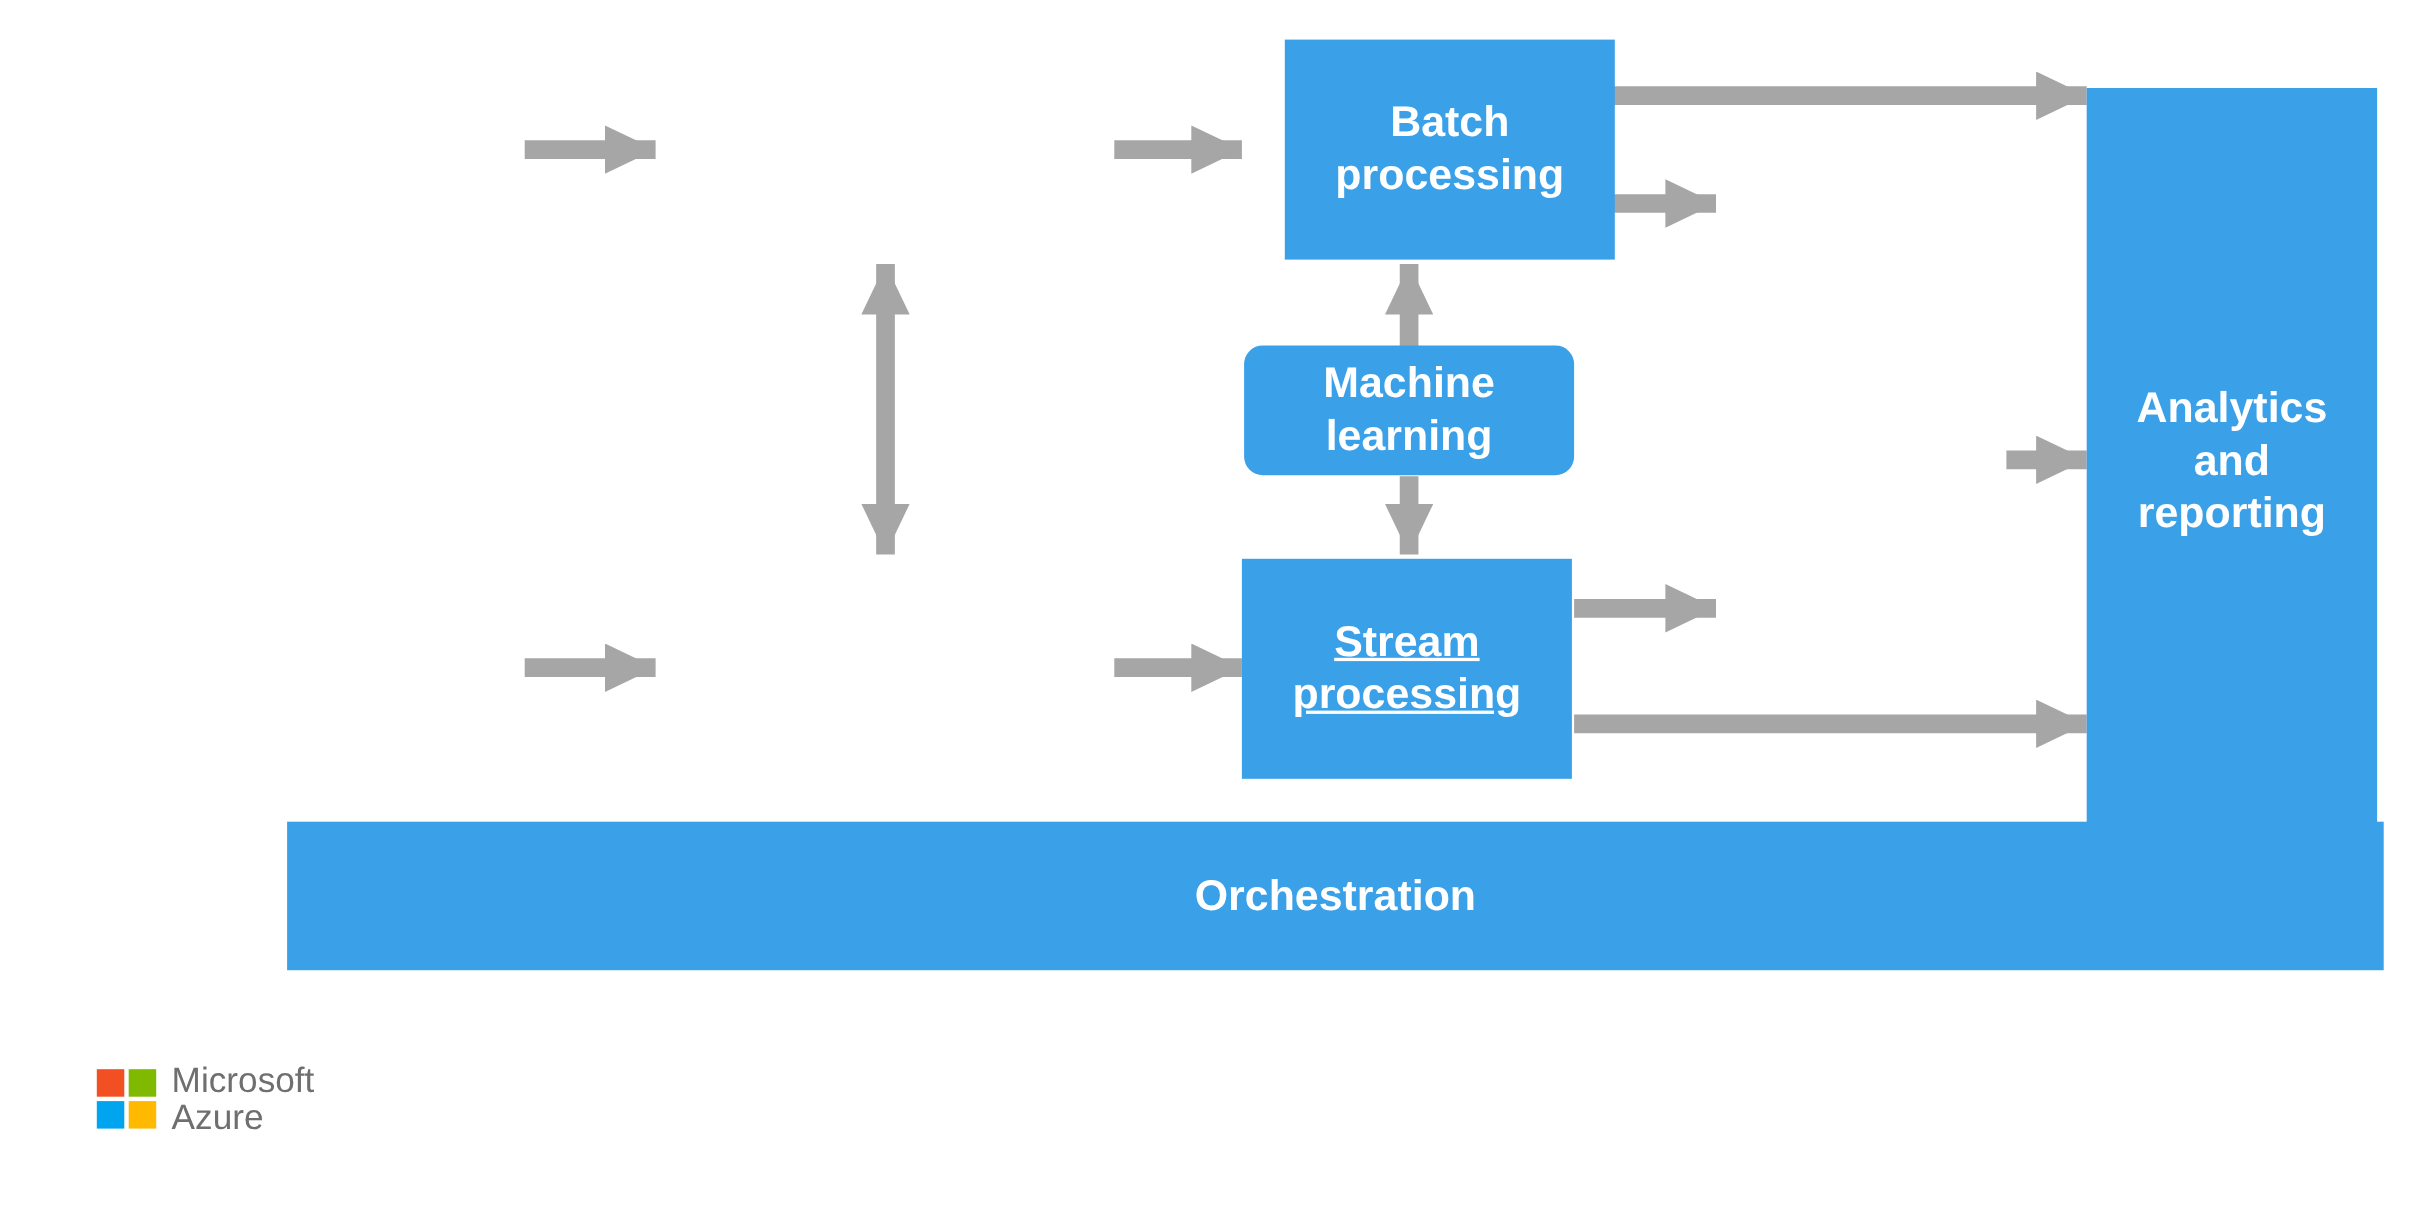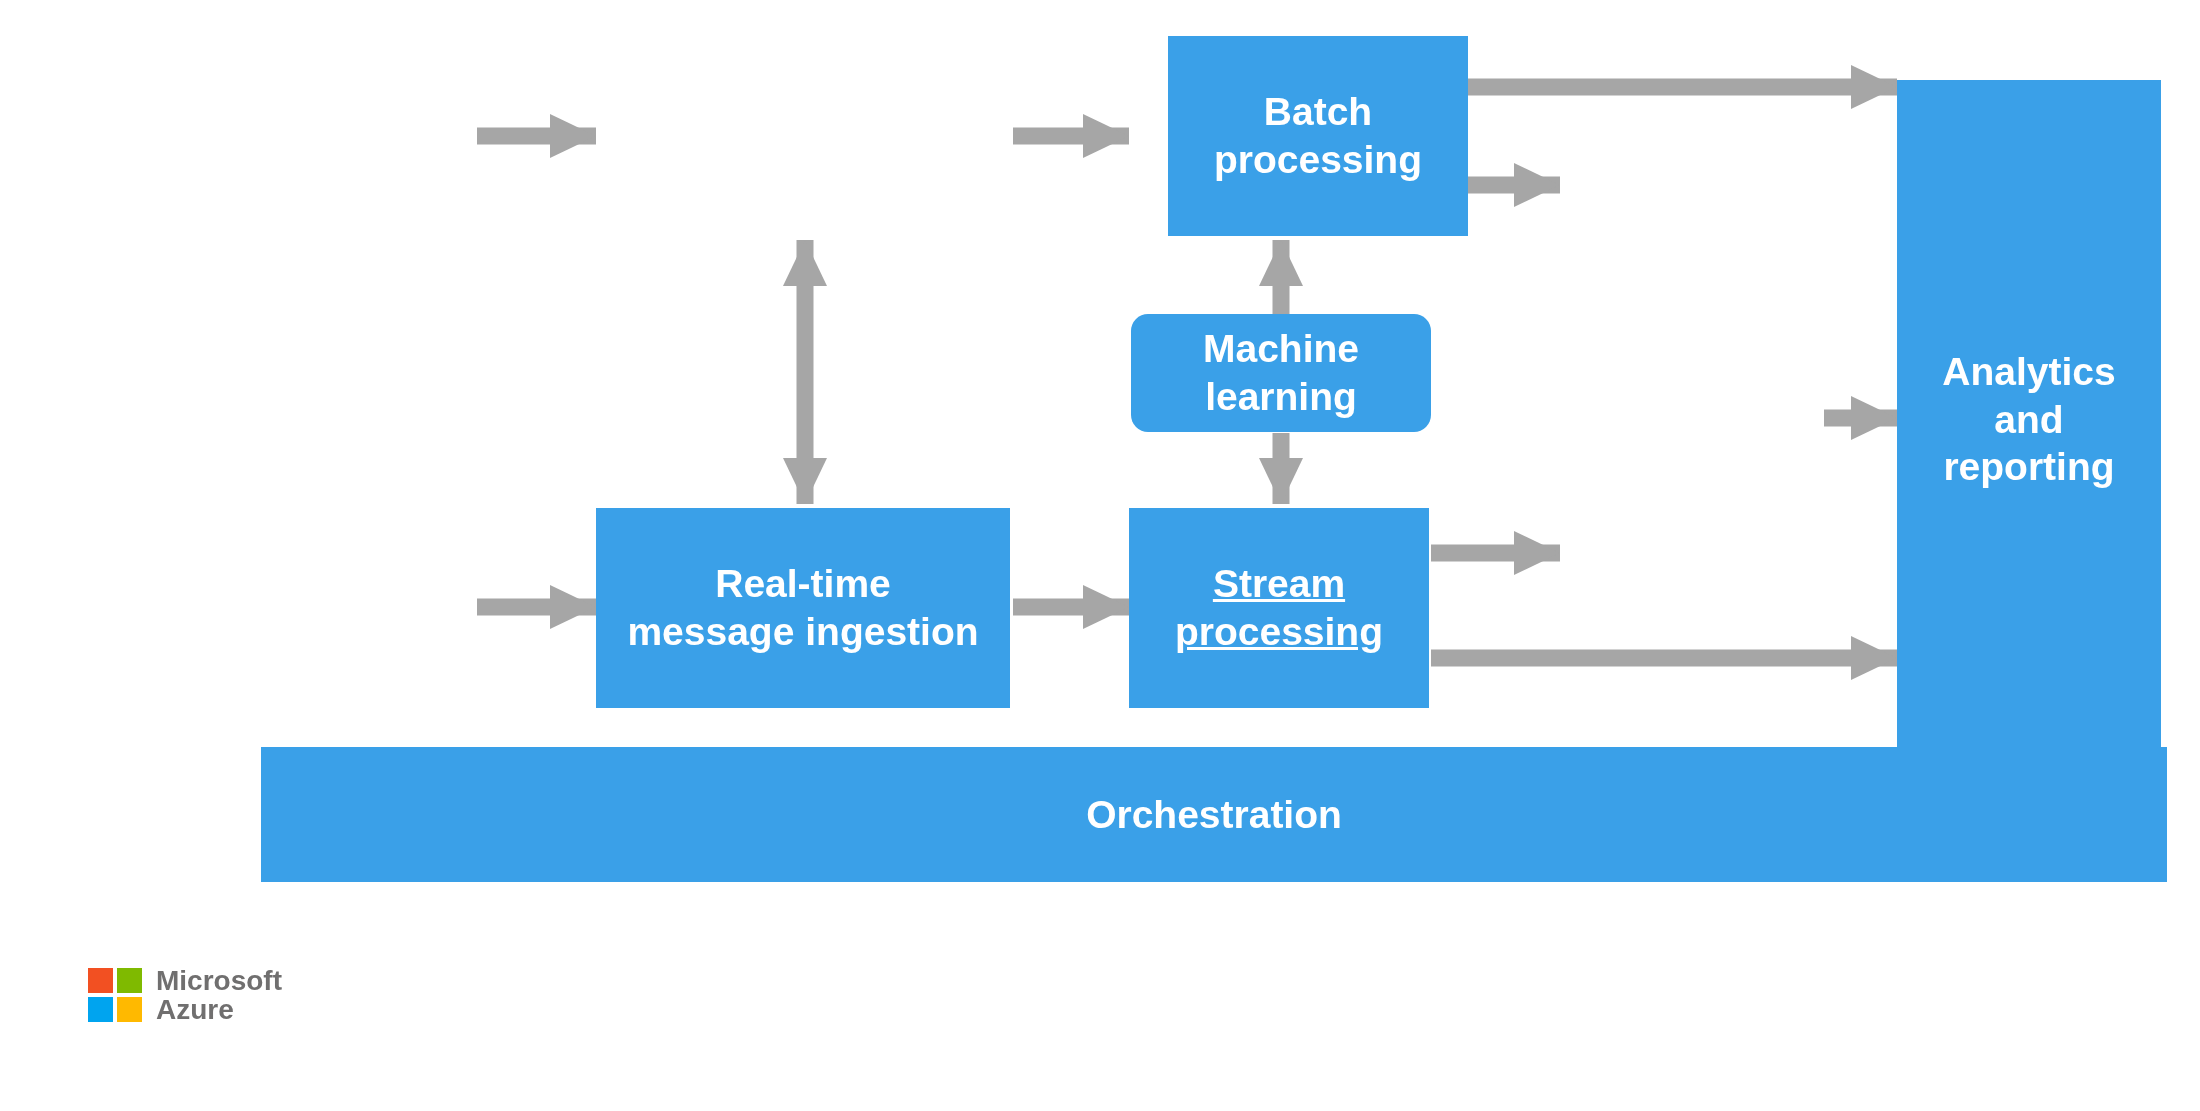--- a/index.html
+++ b/index.html
@@ -70,22 +70,22 @@
     grid-template-columns: 25px 25px;
     grid-template-rows: 25px 25px;
     gap: 4px;
   }
   .logo-squares .sq {
     width: 25px;
     height: 25px;
     display: block;
   }
   .logo-text {
-    font-size: 28px;
-    font-weight: 700;
+    font-size: 32px;
+    font-weight: 400;
     line-height: 1.04;
     color: #706f6f;
     letter-spacing: 0px;
   }
 </style>
 </head>
 <body>
 
 <div class="stage">
 
@@ -104,22 +104,20 @@
     <line x1="1431" y1="185" x2="1560" y2="185" stroke-width="17" marker-end="url(#head)"></line>
     <line x1="1431" y1="553" x2="1560" y2="553" stroke-width="17" marker-end="url(#head)"></line>
     <line x1="1431" y1="658" x2="1897" y2="658" stroke-width="17" marker-end="url(#head)"></line>
     <line x1="1824" y1="418" x2="1897" y2="418" stroke-width="17" marker-end="url(#head)"></line>
 
     <line x1="805" y1="240" x2="805" y2="504" stroke-width="17" marker-start="url(#head)" marker-end="url(#head)"></line>
     <line x1="1281" y1="316" x2="1281" y2="240" stroke-width="17" marker-end="url(#head)"></line>
     <line x1="1281" y1="433" x2="1281" y2="504" stroke-width="17" marker-end="url(#head)"></line>
   </svg>
 
-  <div class="node" id="n-real-time">Real-time
-message ingestion</div>
   <div class="node" id="n-batch-processing">Batch
 processing</div>
   <div class="node" id="n-machine-learning">Machine
 learning</div>
   <div class="node" id="n-stream-processing">Stream
 processing</div>
   <div class="node" id="n-analytics-and-reporting">Analytics
 and
 reporting</div>
   <div class="node" id="n-orchestration">Orchestration</div>

